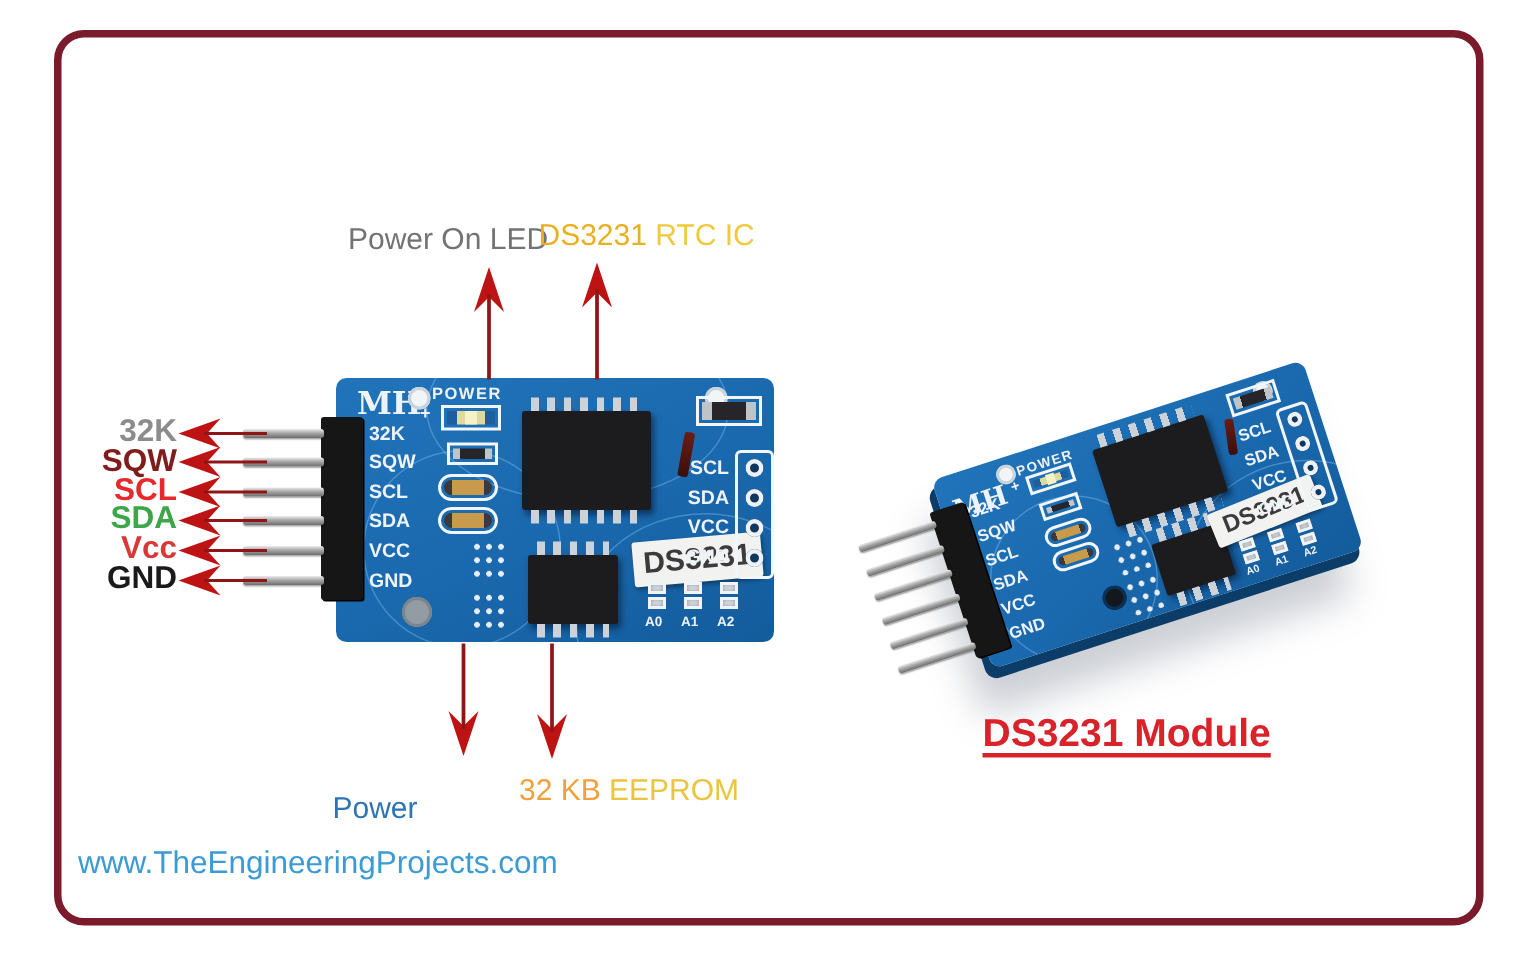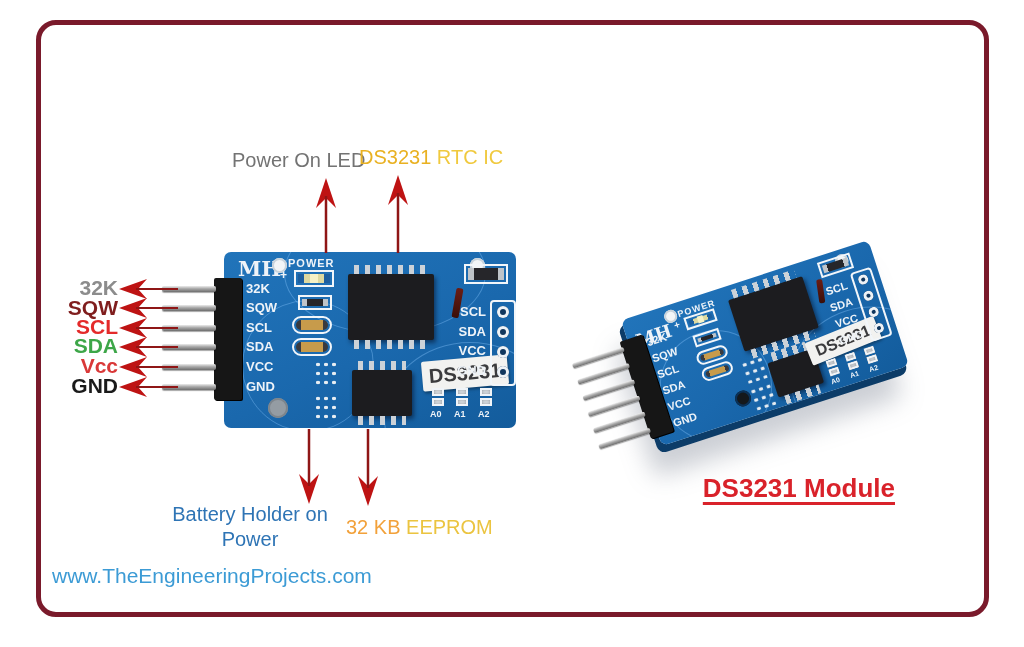--- a/index.html
+++ b/index.html
@@ -11,21 +11,21 @@
          font-size:30px;font-weight:bold;color:#D9222A;text-decoration:underline;
          text-decoration-thickness:3px;text-underline-offset:6px;}
   
   .ann{position:absolute;z-index:6;font-size:20px;white-space:nowrap;}
   .ann-powerled{left:232px;top:149px;color:#737373;}
   .ann-rtc{left:359px;top:146px;}
   .gold1{color:#E9B122;} .gold2{color:#F0C93E;}
   .ann-batt{left:168px;top:502px;width:164px;text-align:center;color:#2E74B5;line-height:25px;white-space:normal;}
   .ann-eep{left:346px;top:516px;}
   .orange1{color:#F2A13A;} .orange2{color:#EBC440;}
-  .caption{position:absolute;left:655px;top:473px;width:240px;text-align:right;z-index:6;
+  .caption{position:absolute;left:655px;top:473px;width:240px;text-align:left;z-index:6;
            font-size:26px;font-weight:bold;color:#D9222A;text-decoration:underline;
            text-decoration-thickness:3px;text-underline-offset:5px;}
   .website{position:absolute;left:52px;top:564px;z-index:6;font-size:21px;color:#3C9BD5;}
   
   .pin-callout{position:absolute;left:30px;width:88px;text-align:right;z-index:6;
                font-size:21px;font-weight:bold;white-space:nowrap;}
   .c-32k{color:#8C8C8C;} .c-sqw{color:#7F1D1D;} .c-scl{color:#E42A2A;}
   .c-sda{color:#3DA648;} .c-vcc{color:#D93838;} .c-gnd{color:#1A1A1A;}
   
   .board{position:absolute;z-index:3;background:linear-gradient(155deg,#2174ba 0%,#1a68ad 55%,#135c9c 100%);
@@ -263,21 +263,21 @@
       <line x1="136" y1="289" x2="178" y2="289"></line>
       <line x1="136" y1="308" x2="178" y2="308"></line>
       <line x1="136" y1="328" x2="178" y2="328"></line>
       <line x1="136" y1="347" x2="178" y2="347"></line>
       <line x1="136" y1="367" x2="178" y2="367"></line>
       <line x1="136" y1="387" x2="178" y2="387"></line>
     </g>
   </svg>
 
   <div class="ann ann-batt">
-    <span>Battery Holder on</span><br>
+    <br>
     <span>Power</span>
   </div>
   <div class="ann ann-eep"><span class="orange1">32 KB</span><span class="orange2"> EEPROM</span></div>
 
   <div class="caption">DS3231 Module</div>
 
   <div class="website">www.TheEngineeringProjects.com</div>
 
 </div>
 

